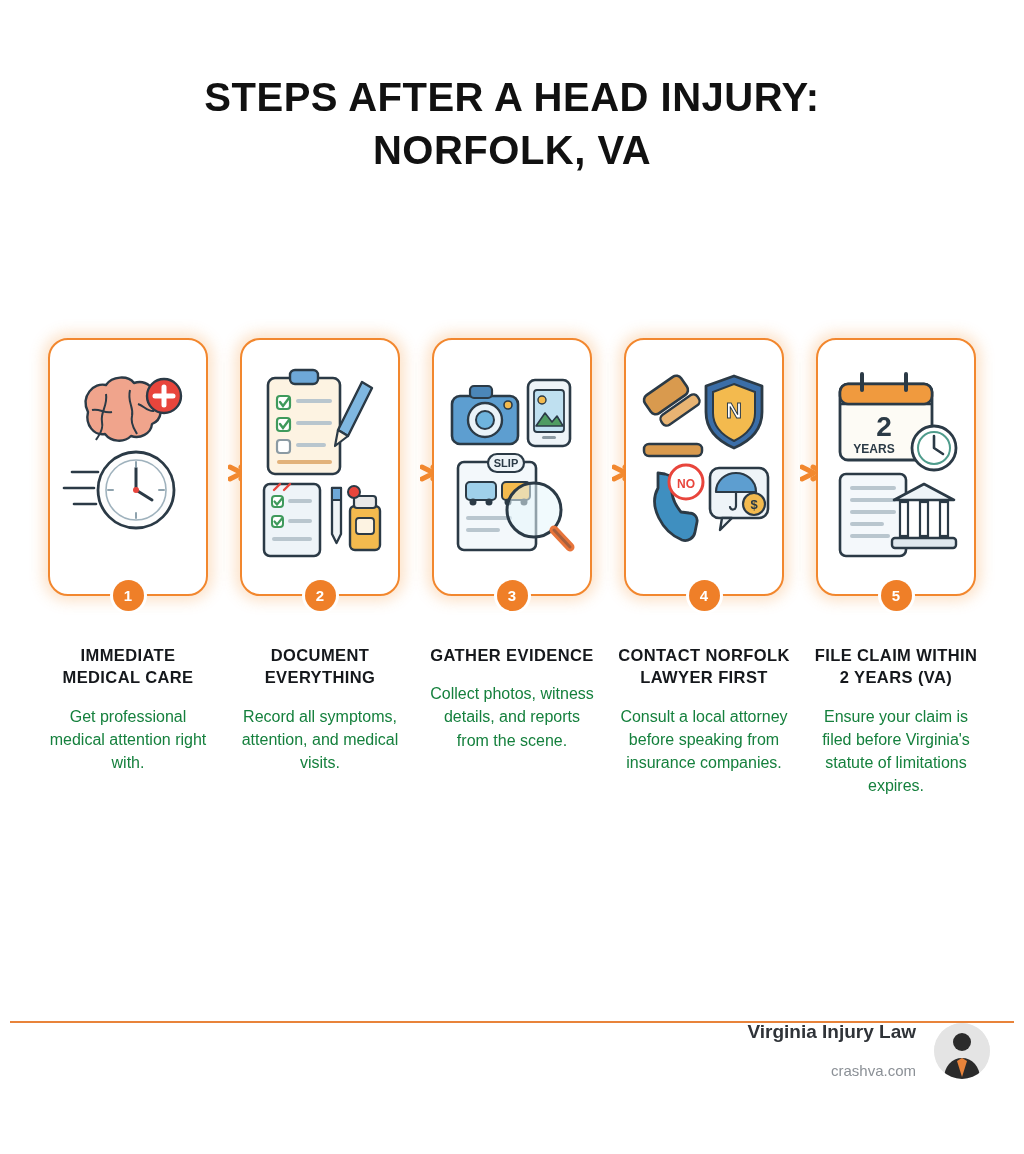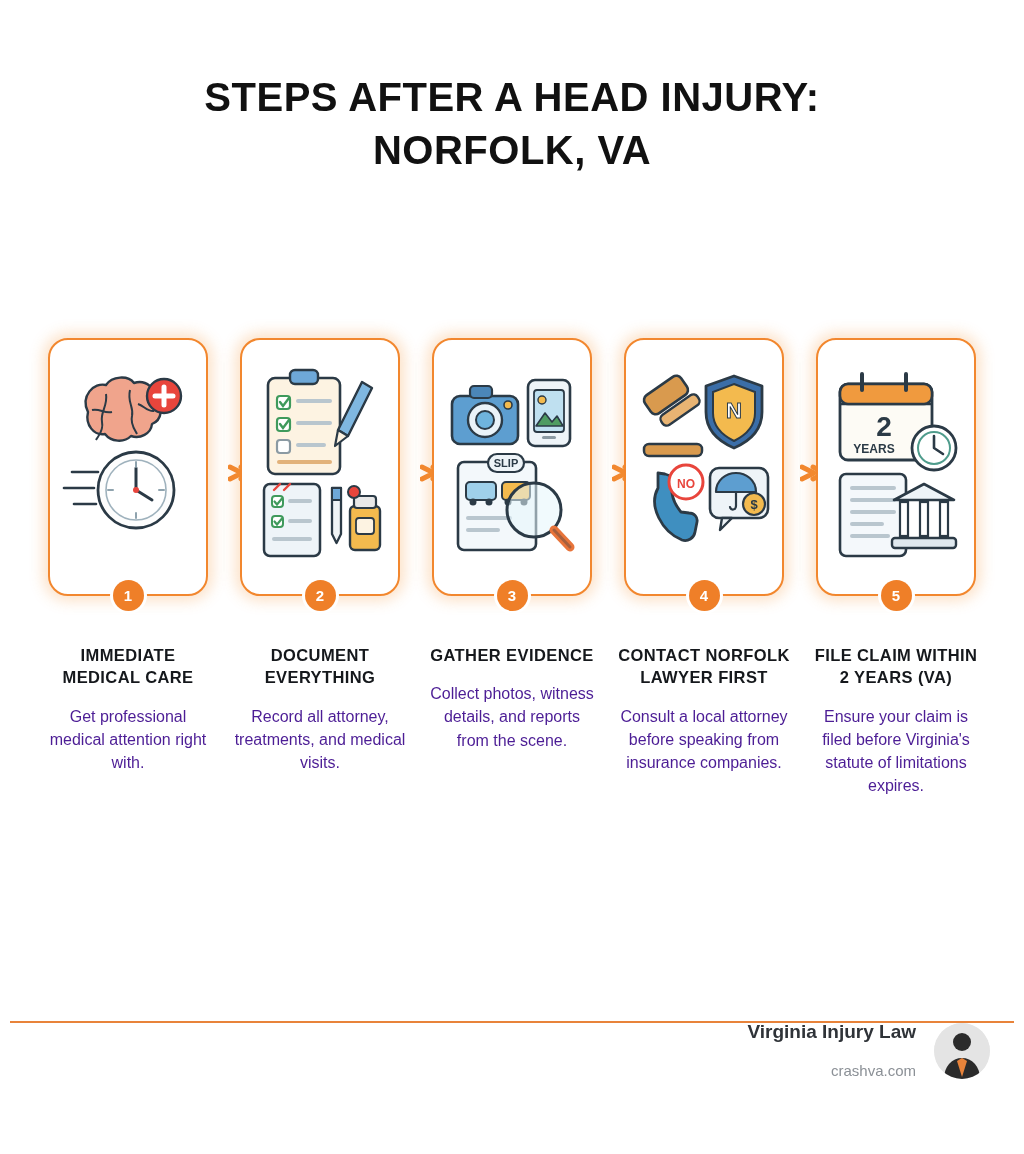--- a/index.html
+++ b/index.html
@@ -96,21 +96,21 @@
     line-height: 1.35;
     text-align: center;
     color: #15181c;
     text-transform: uppercase;
   }
   .step-desc {
     margin-top: 16px;
     font-size: 16px;
     line-height: 1.45;
     text-align: center;
-    color: #4c1d95;
+    color: #15803d;
   }
 
   
   .arrow {
     position: absolute;
     top: 462px;
     width: 26px;
     height: 22px;
   }
   .arrow svg { display: block; }
@@ -281,21 +281,21 @@
           <g>
             <rect x="100" y="146" width="30" height="44" rx="5" fill="#f3ba4e" stroke="#2b3a46" stroke-width="2.4"></rect>
             <rect x="104" y="136" width="22" height="12" rx="3" fill="#e8e8e8" stroke="#2b3a46" stroke-width="2.2"></rect>
             <rect x="106" y="158" width="18" height="16" rx="3" fill="#fdf3e2" stroke="#2b3a46" stroke-width="1.8"></rect>
             <circle cx="104" cy="132" r="6" fill="#e8453c" stroke="#2b3a46" stroke-width="2"></circle>
           </g>
         </svg>
       </div>
       <div class="badge">2</div>
       <div class="step-title">DOCUMENT EVERYTHING</div>
-      <div class="step-desc">Record all attorney, treatments, and medical visits.</div>
+      <div class="step-desc">Record all symptoms, attention, and medical visits.</div>
     </div>
 
     <div class="step">
       <div class="card">
         <svg class="card-art" viewBox="0 0 140 215">
 
           <g>
             <rect x="10" y="36" width="66" height="48" rx="8" fill="#5d9ed0" stroke="#2b3a46" stroke-width="2.6"></rect>
             <rect x="28" y="26" width="22" height="12" rx="4" fill="#4b86b8" stroke="#2b3a46" stroke-width="2.2"></rect>
             <circle cx="43" cy="60" r="17" fill="#eaf3f9" stroke="#2b3a46" stroke-width="2.4"></circle>

